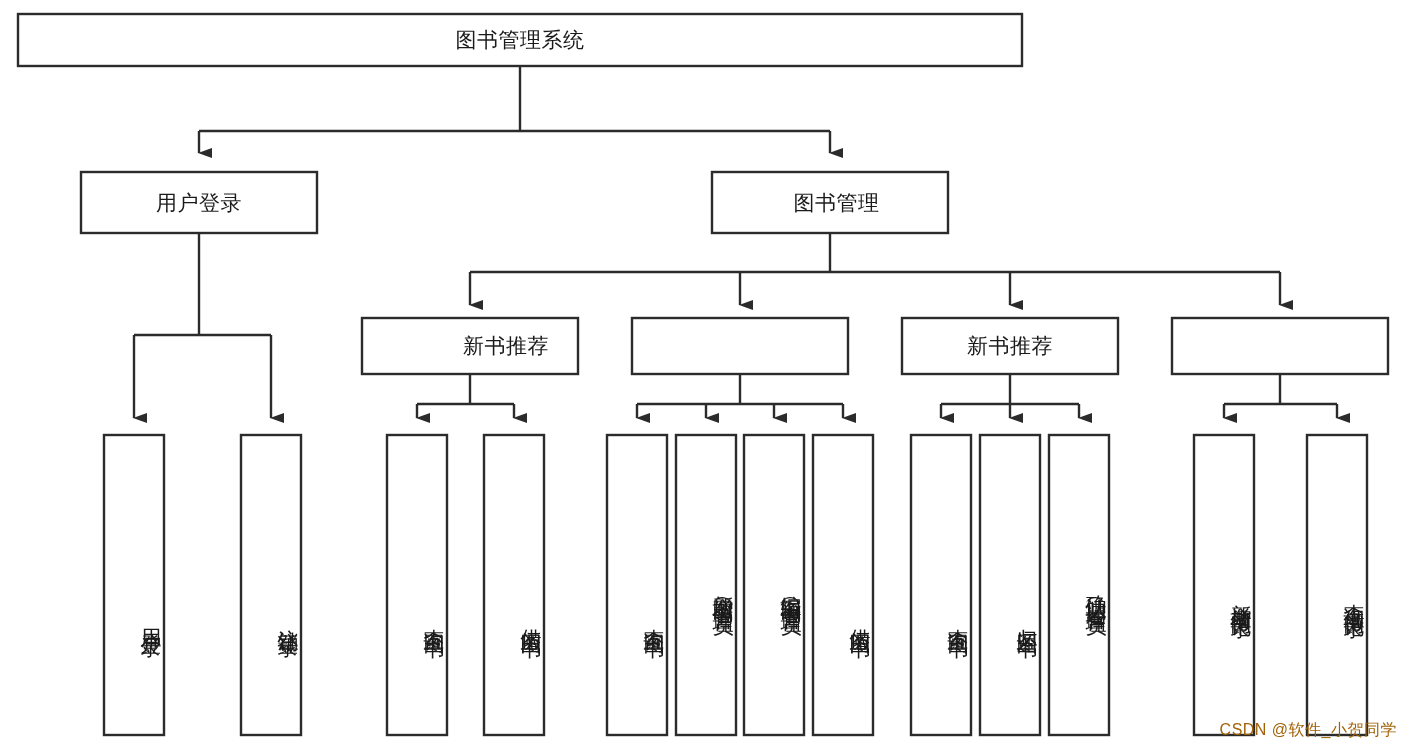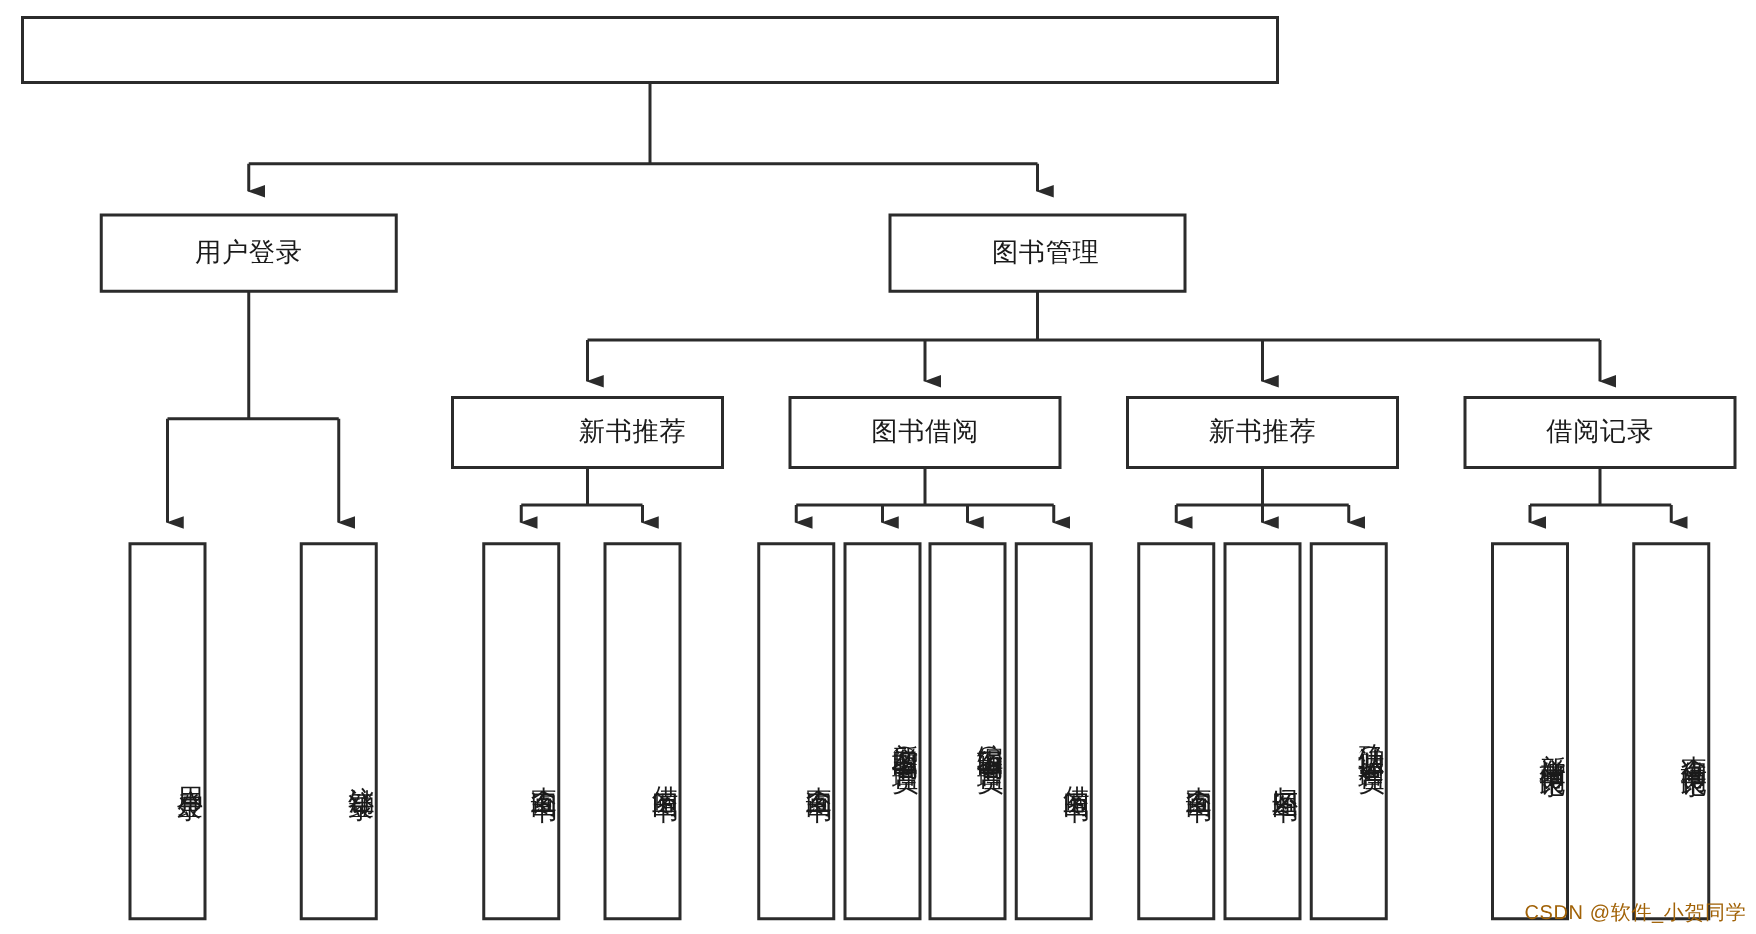--- a/index.html
+++ b/index.html
@@ -156,28 +156,27 @@
 
       <rect class="node-box" x="911" y="435" width="60" height="300"></rect>
       <rect class="node-box" x="980" y="435" width="60" height="300"></rect>
       <rect class="node-box" x="1049" y="435" width="60" height="300"></rect>
 
       <rect class="node-box" x="1194" y="435" width="60" height="300"></rect>
       <rect class="node-box" x="1307" y="435" width="60" height="300"></rect>
     </g>
   </svg>
 
+  <div class="node-label horizontal" style="left:18px; top:14px; width:1004px; height:52px;">图书管理系统</div>
 
   <div class="node-label horizontal" style="left:81px; top:172px; width:236px; height:61px;">用户登录</div>
   <div class="node-label horizontal" style="left:712px; top:172px; width:217px; height:61px;padding-left:16px;">图书管理</div>
 
   <div class="node-label horizontal" style="left:362px; top:318px; width:216px; height:56px;margin-left:36px;">新书推荐</div>
-  <div class="node-label horizontal" style="left:632px; top:318px; width:216px; height:56px;">图书借阅</div>
   <div class="node-label horizontal" style="left:902px; top:318px; width:216px; height:56px;">新书推荐</div>
-  <div class="node-label horizontal" style="left:1172px; top:318px; width:216px; height:56px;">借阅记录</div>
 
   <div class="node-label vertical" style="left:104px; top:495px; width:60px; height:240px;">用户登录</div>
   <div class="node-label vertical" style="left:241px; top:495px; width:60px; height:240px;">注销登录</div>
 
   <div class="node-label vertical" style="left:387px; top:495px; width:60px; height:240px;">查询图书</div>
   <div class="node-label vertical" style="left:484px; top:495px; width:60px; height:240px;">借阅图书</div>
 
   <div class="node-label vertical" style="left:607px; top:495px; width:60px; height:240px;">查询图书</div>
   <div class="node-label vertical" style="left:676px; top:443px; width:60px; height:290px;">新增图书（管理员）</div>
   <div class="node-label vertical" style="left:744px; top:443px; width:60px; height:290px;">编辑图书（管理员）</div>

